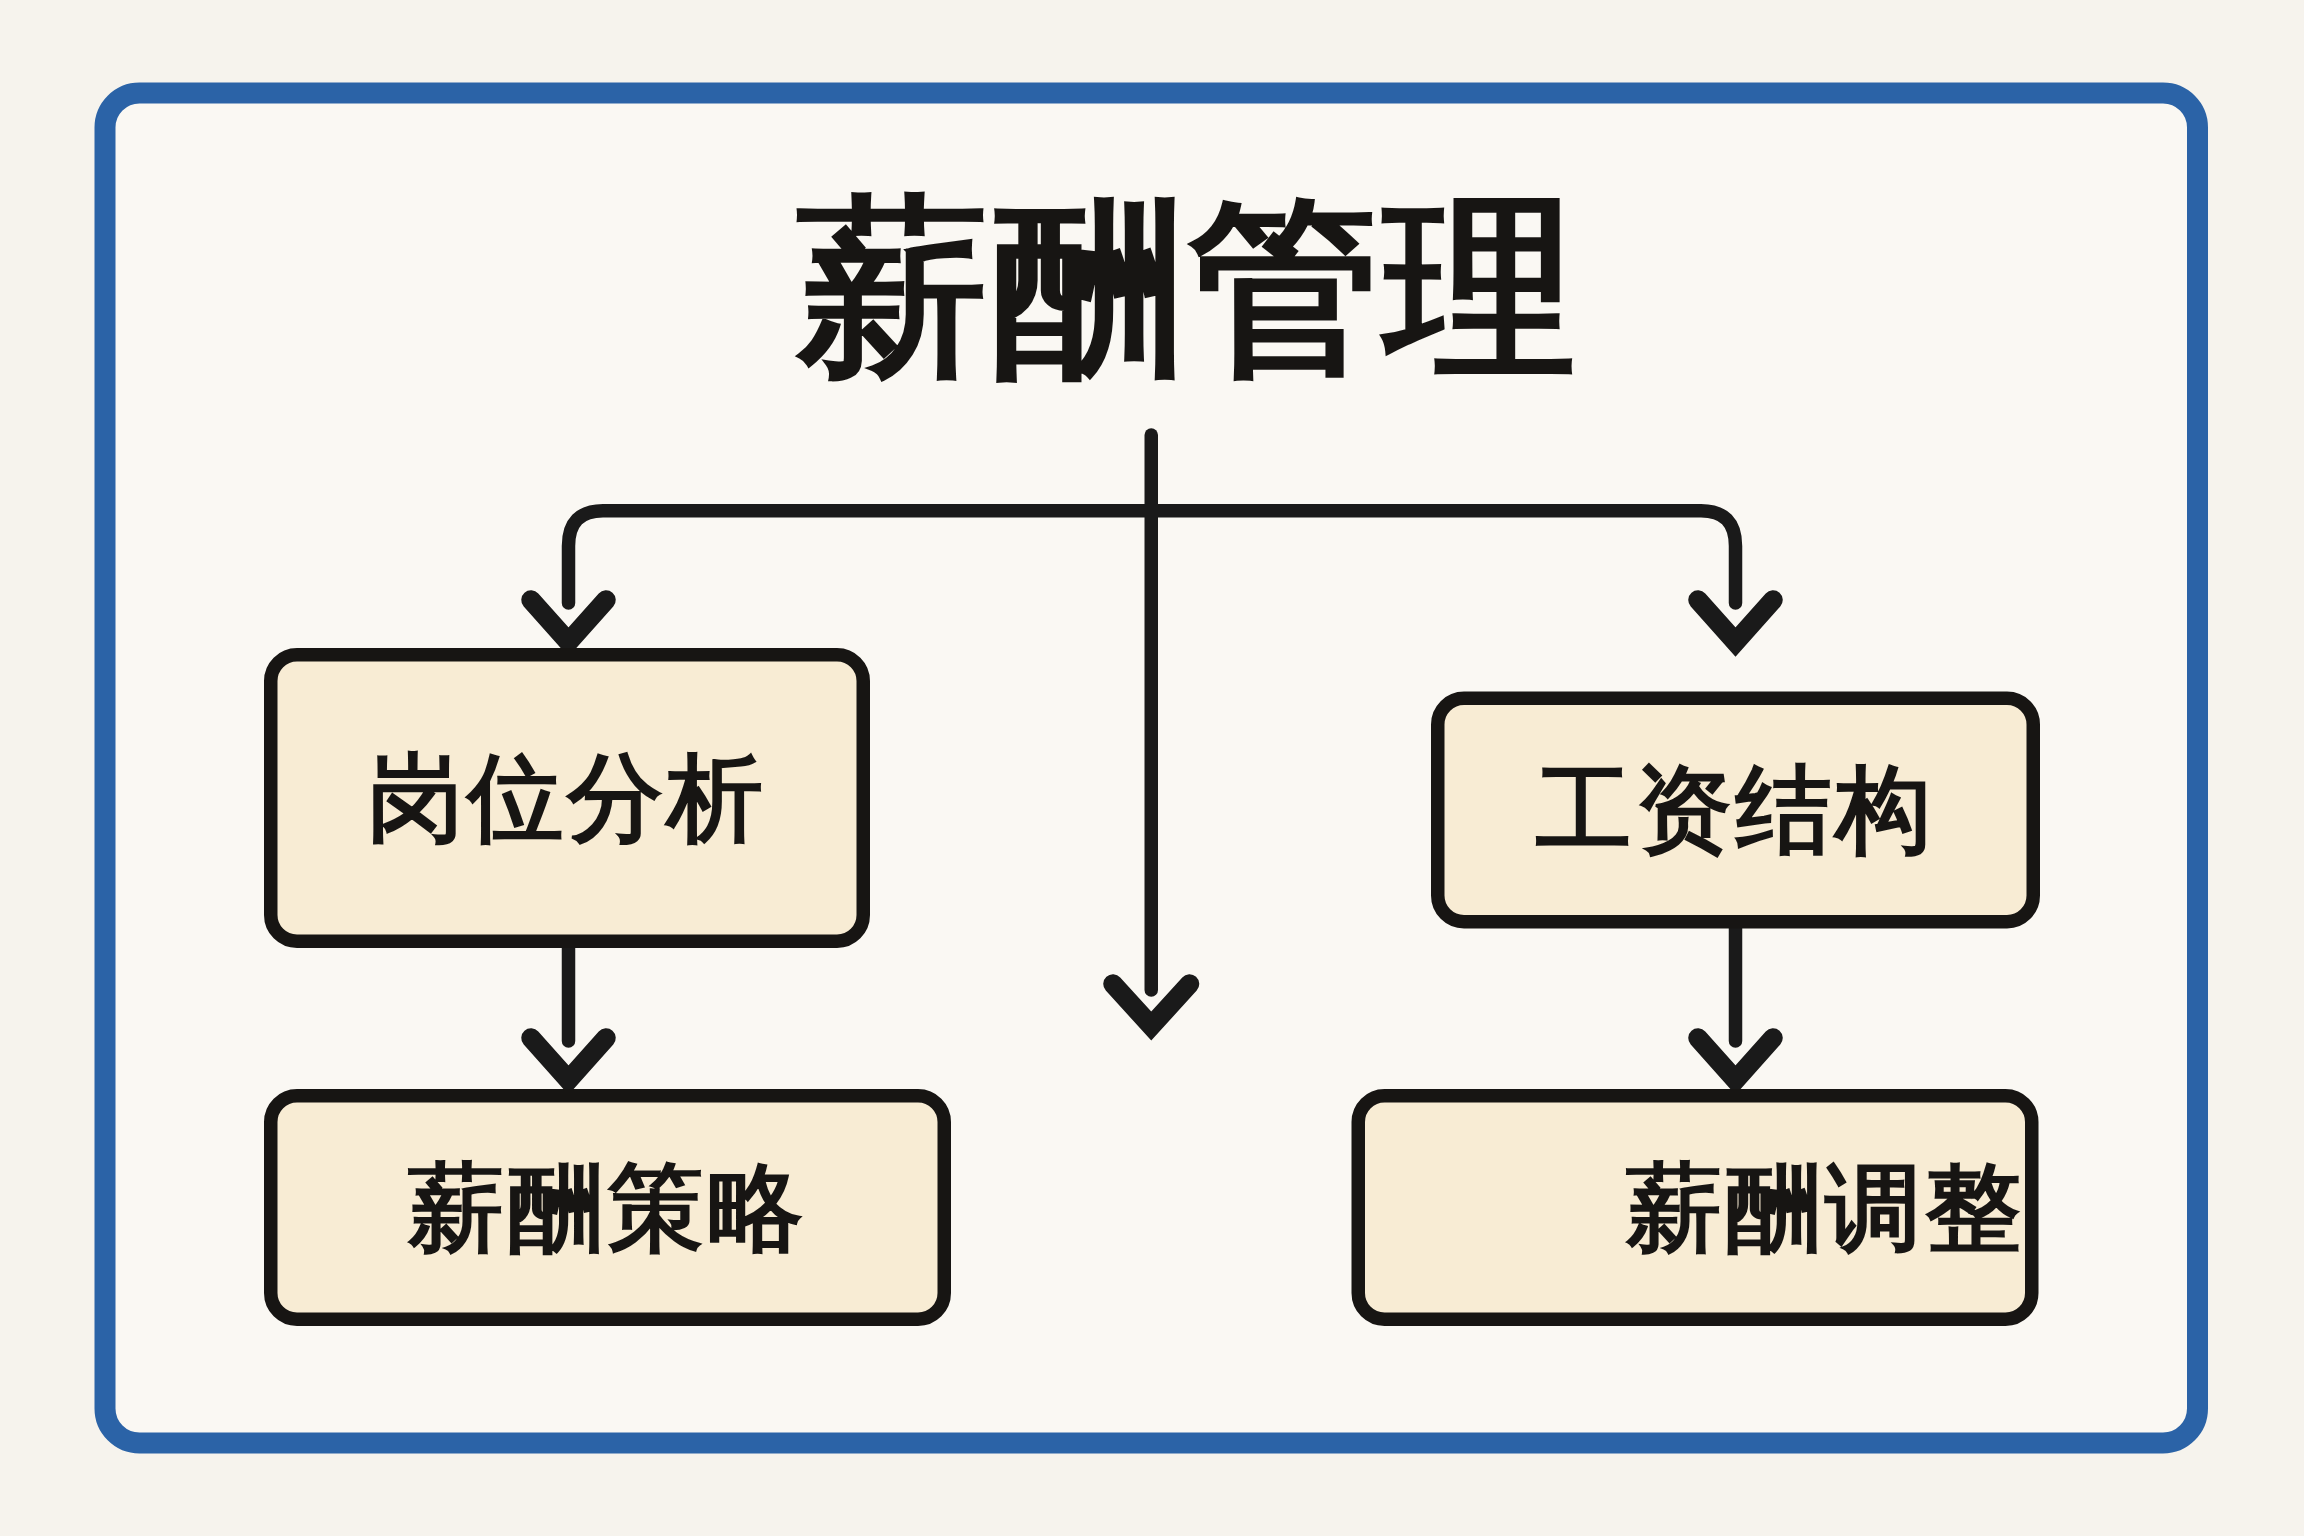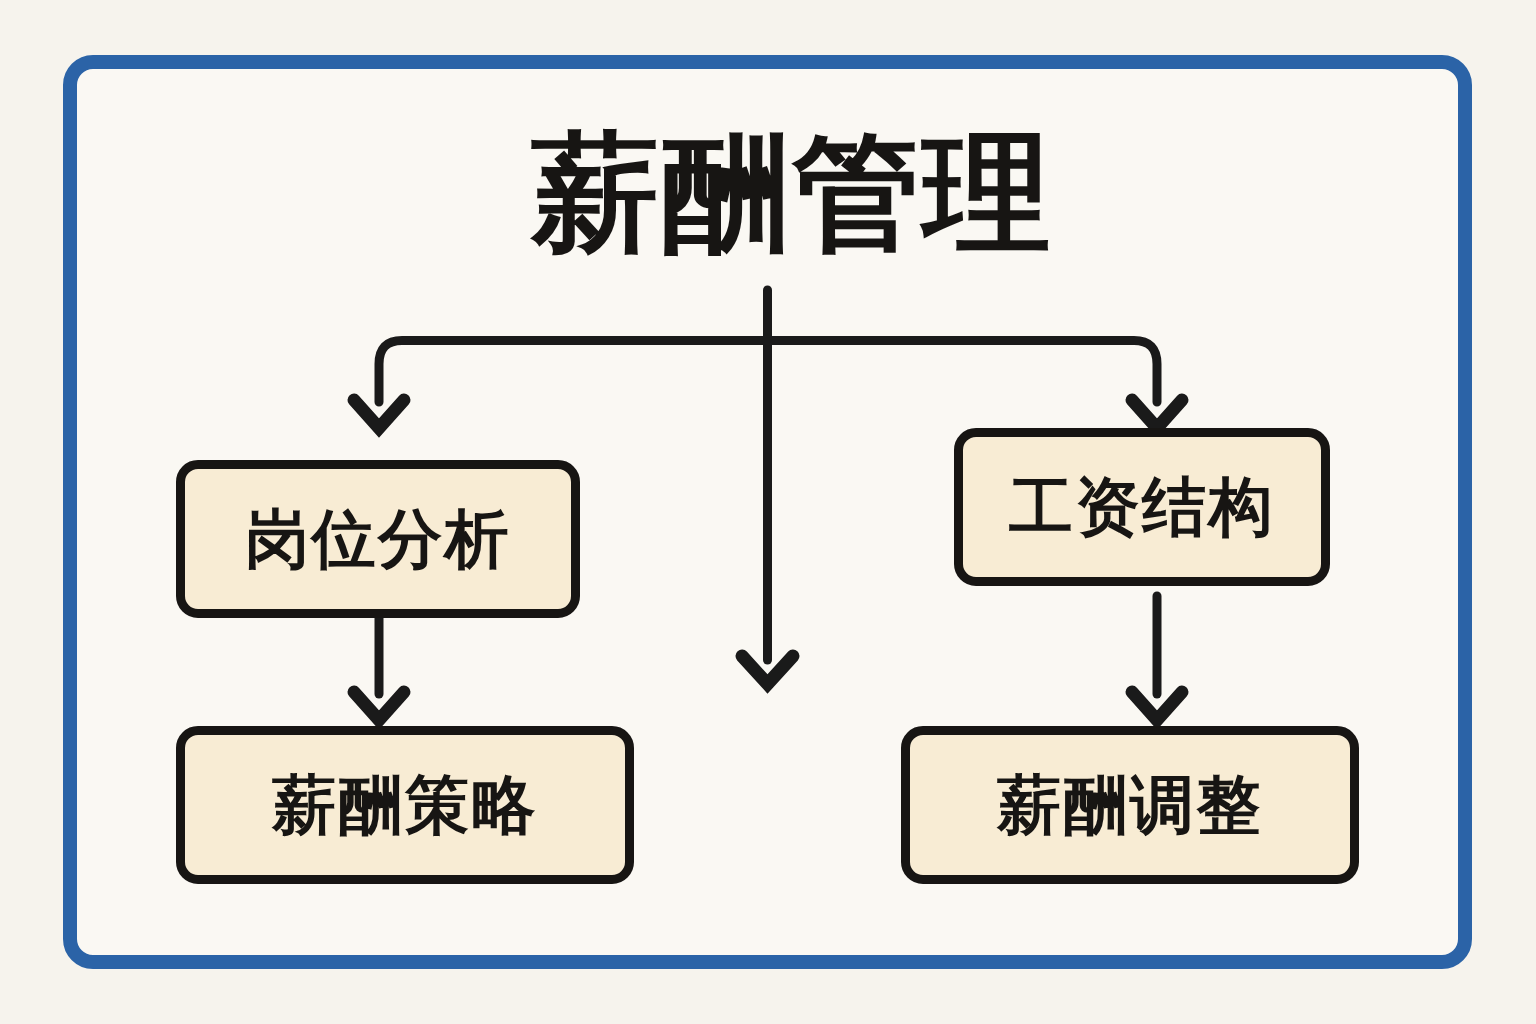--- a/index.html
+++ b/index.html
@@ -69,24 +69,24 @@
     border-radius: 22px;
     display: flex;
     align-items: center;
     justify-content: center;
     font-size: 64px;
     font-weight: 900;
     letter-spacing: 0.04em;
     color: #171513;
     z-index: 3;
   }
-  .node-job-analysis           { left: 176px; top: 460px; width: 404px; height: 158px; font-family: Liberation Serif, serif; }
-  .node-salary-structure       { left: 954px; top: 428px; width: 376px; height: 158px; }
+  .node-job-analysis           { left: 176px; top: 432px; width: 404px; height: 200px; font-family: Liberation Serif, serif; }
+  .node-salary-structure       { left: 954px; top: 461px; width: 406px; height: 158px; }
   .node-compensation-strategy  { left: 176px; top: 726px; width: 458px; height: 158px; text-align: right; }
-  .node-compensation-adjustment{ left: 901px; top: 726px; width: 458px; height: 158px; }
+  .node-compensation-adjustment{ left: 901px; top: 726px; width: 458px; height: 158px; justify-content: flex-end; }
 </style>
 </head>
 <body>
 
 <div class="stage">
 
   <div class="frame"></div>
 
   <div class="title">薪酬管理</div>
 

